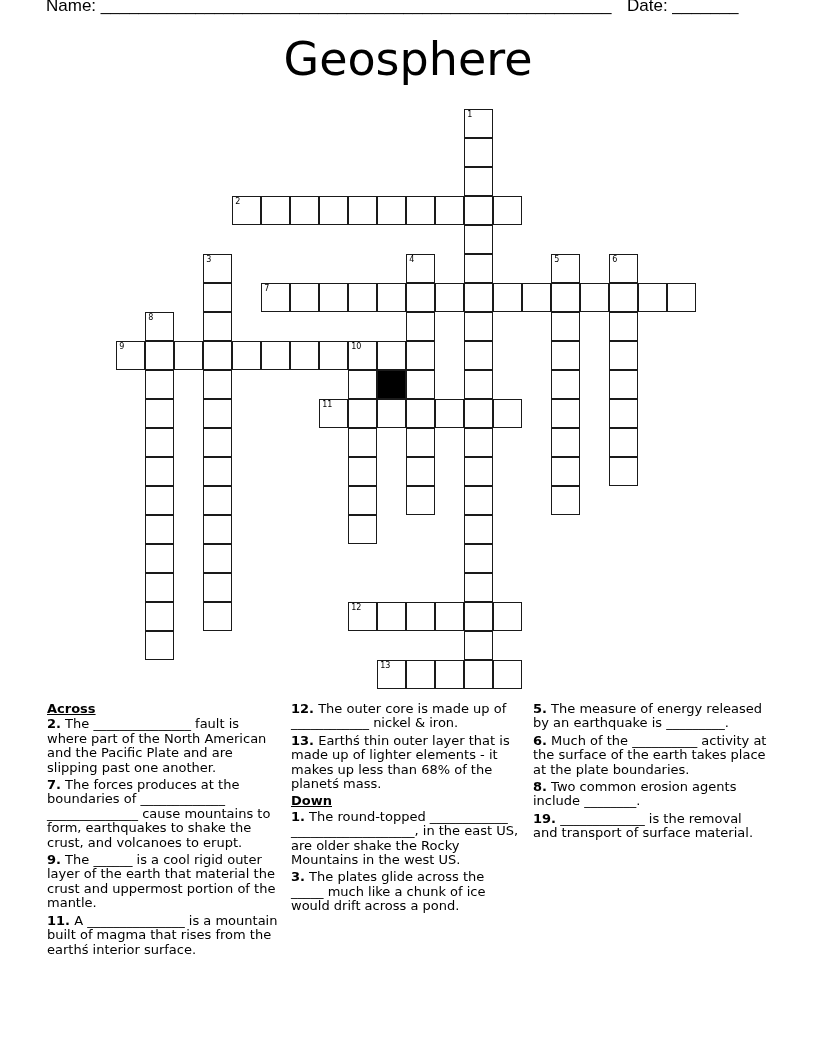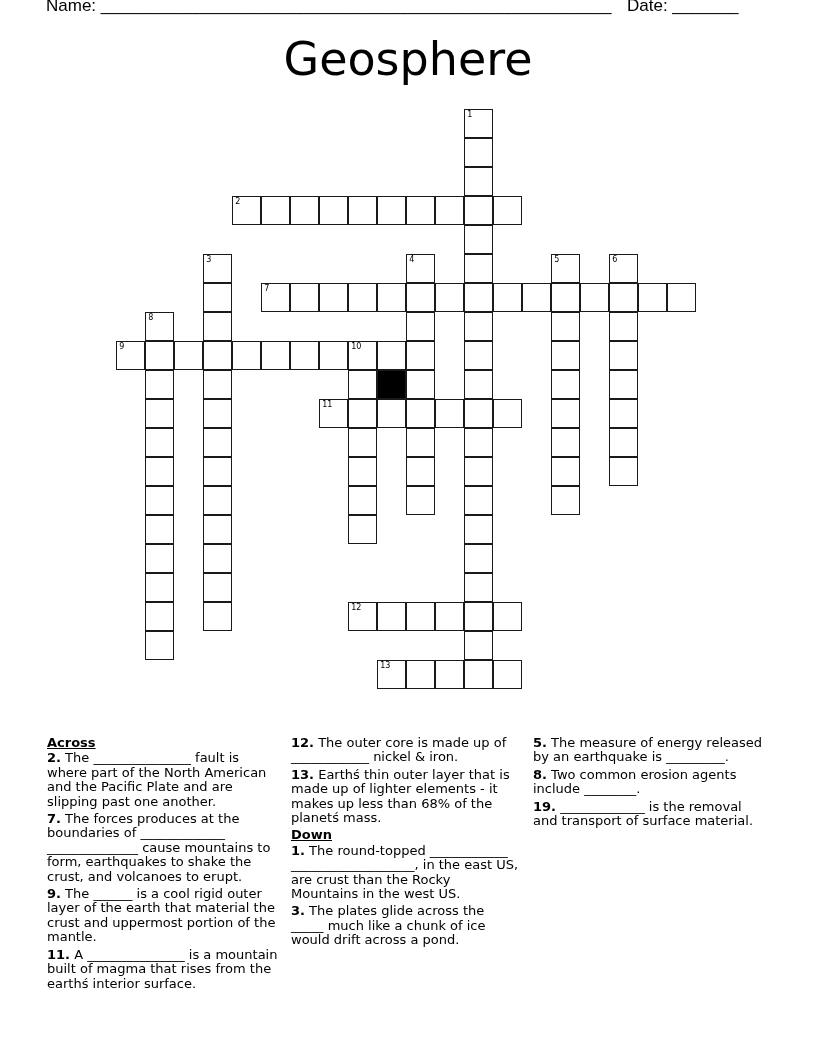--- a/index.html
+++ b/index.html
@@ -4,21 +4,21 @@
 <style>
   html, body { margin:0; padding:0; background:#ffffff; }
   body { width:816px; height:1056px; position:relative; overflow:hidden; font-family:"DejaVu Sans", sans-serif; color:#000; }
   .header-line { position:absolute; top:-4px; left:46px; font-family:"Liberation Sans", sans-serif; font-size:17px; white-space:pre; }
   .date-line { position:absolute; top:-4px; left:627px; font-family:"Liberation Sans", sans-serif; font-size:17px; white-space:pre; }
   .title { position:absolute; top:32px; left:0; width:816px; text-align:center; font-family:"DejaVu Sans", sans-serif; font-size:46px; font-weight:normal; letter-spacing:0px; }
   .grid { position:absolute; left:0; top:0; width:816px; height:700px; }
   .cell { position:absolute; width:29px; height:29px; box-sizing:border-box; border:1.5px solid #1a1a1a; background:#fff; margin-left:-0.75px; margin-top:-0.75px; }
   .cell.block { background:#000; }
   .num { position:absolute; top:1px; left:2px; font-size:8px; font-family:"DejaVu Sans", sans-serif; line-height:1; }
-  .clues { position:absolute; top:736px; font-size:13px; line-height:14.4px; }
+  .clues { position:absolute; top:702px; font-size:13px; line-height:14.4px; }
   .col1 { left:47px; width:235px; }
   .col2 { left:291px; width:228px; }
   .col3 { left:533px; width:236px; }
   .section-head { font-weight:bold; text-decoration:underline; margin-bottom:1px; }
   .clue { margin-bottom:3px; }
   .clue b { font-weight:bold; }
 </style>
 </head>
 <body>
 
@@ -179,21 +179,22 @@
   <div class="clue"><b>2.</b><span> The _______________ fault is where part of the North American and the Pacific Plate and are slipping past one another.</span></div>
   <div class="clue"><b>7.</b><span> The forces produces at the boundaries of _____________ ______________ cause mountains to form, earthquakes to shake the crust, and volcanoes to erupt.</span></div>
   <div class="clue"><b>9.</b><span> The ______ is a cool rigid outer layer of the earth that material the crust and uppermost portion of the mantle.</span></div>
   <div class="clue"><b>11.</b><span> A _______________ is a mountain built of magma that rises from the earthś interior surface.</span></div>
 </div>
 
 <div class="clues col2">
   <div class="clue"><b>12.</b><span> The outer core is made up of ____________ nickel &amp; iron.</span></div>
   <div class="clue"><b>13.</b><span> Earthś thin outer layer that is made up of lighter elements - it makes up less than 68% of the planetś mass.</span></div>
   <div class="section-head">Down</div>
-  <div class="clue"><b>1.</b><span> The round-topped ____________ ___________________, in the east US, are crust than the Rocky Mountains in the west US.</span></div>
+  <div class="clue"><b>1.</b><span> The round-topped ____________ ___________________, in the east US, are older shake the Rocky Mountains in the west US.</span></div>
   <div class="clue"><b>3.</b><span> The plates glide across the _____ much like a chunk of ice would drift across a pond.</span></div>
 </div>
 
 <div class="clues col3">
   <div class="clue"><b>5.</b><span> The measure of energy released by an earthquake is _________.</span></div>
+  <div class="clue"><b>6.</b><span> Much of the __________ activity at the surface of the earth takes place at the plate boundaries.</span></div>
   <div class="clue"><b>8.</b><span> Two common erosion agents include ________.</span></div>
   <div class="clue"><b>19.</b><span> _____________ is the removal and transport of surface material.</span></div>
 </div>
 
 </body></html>

